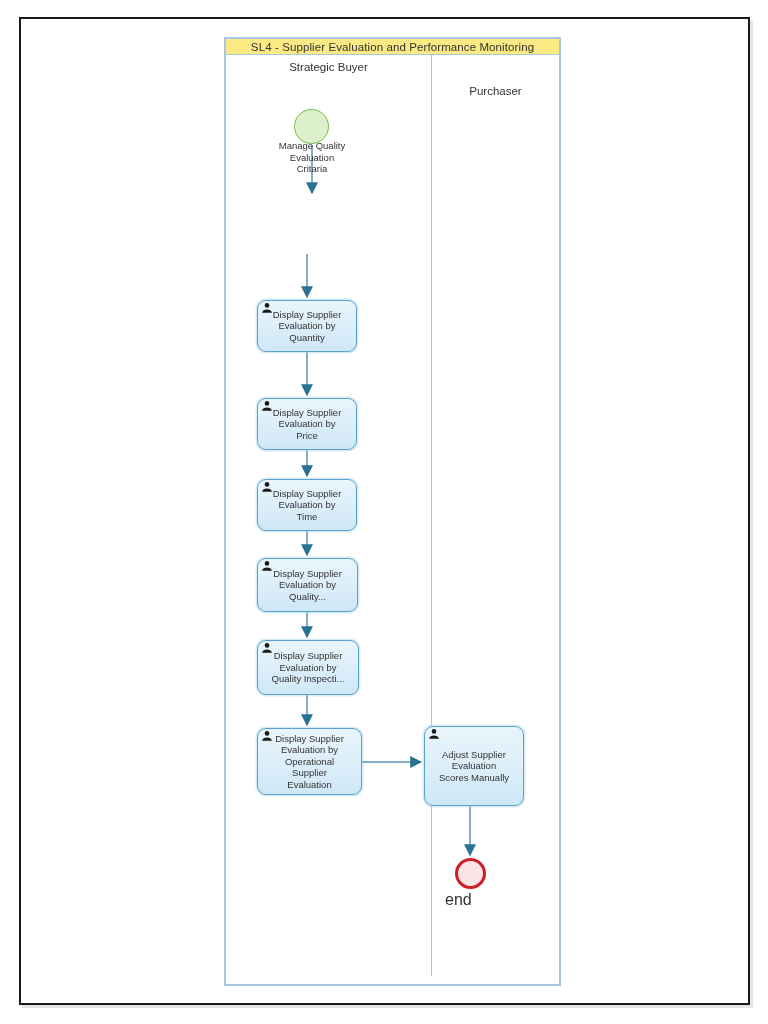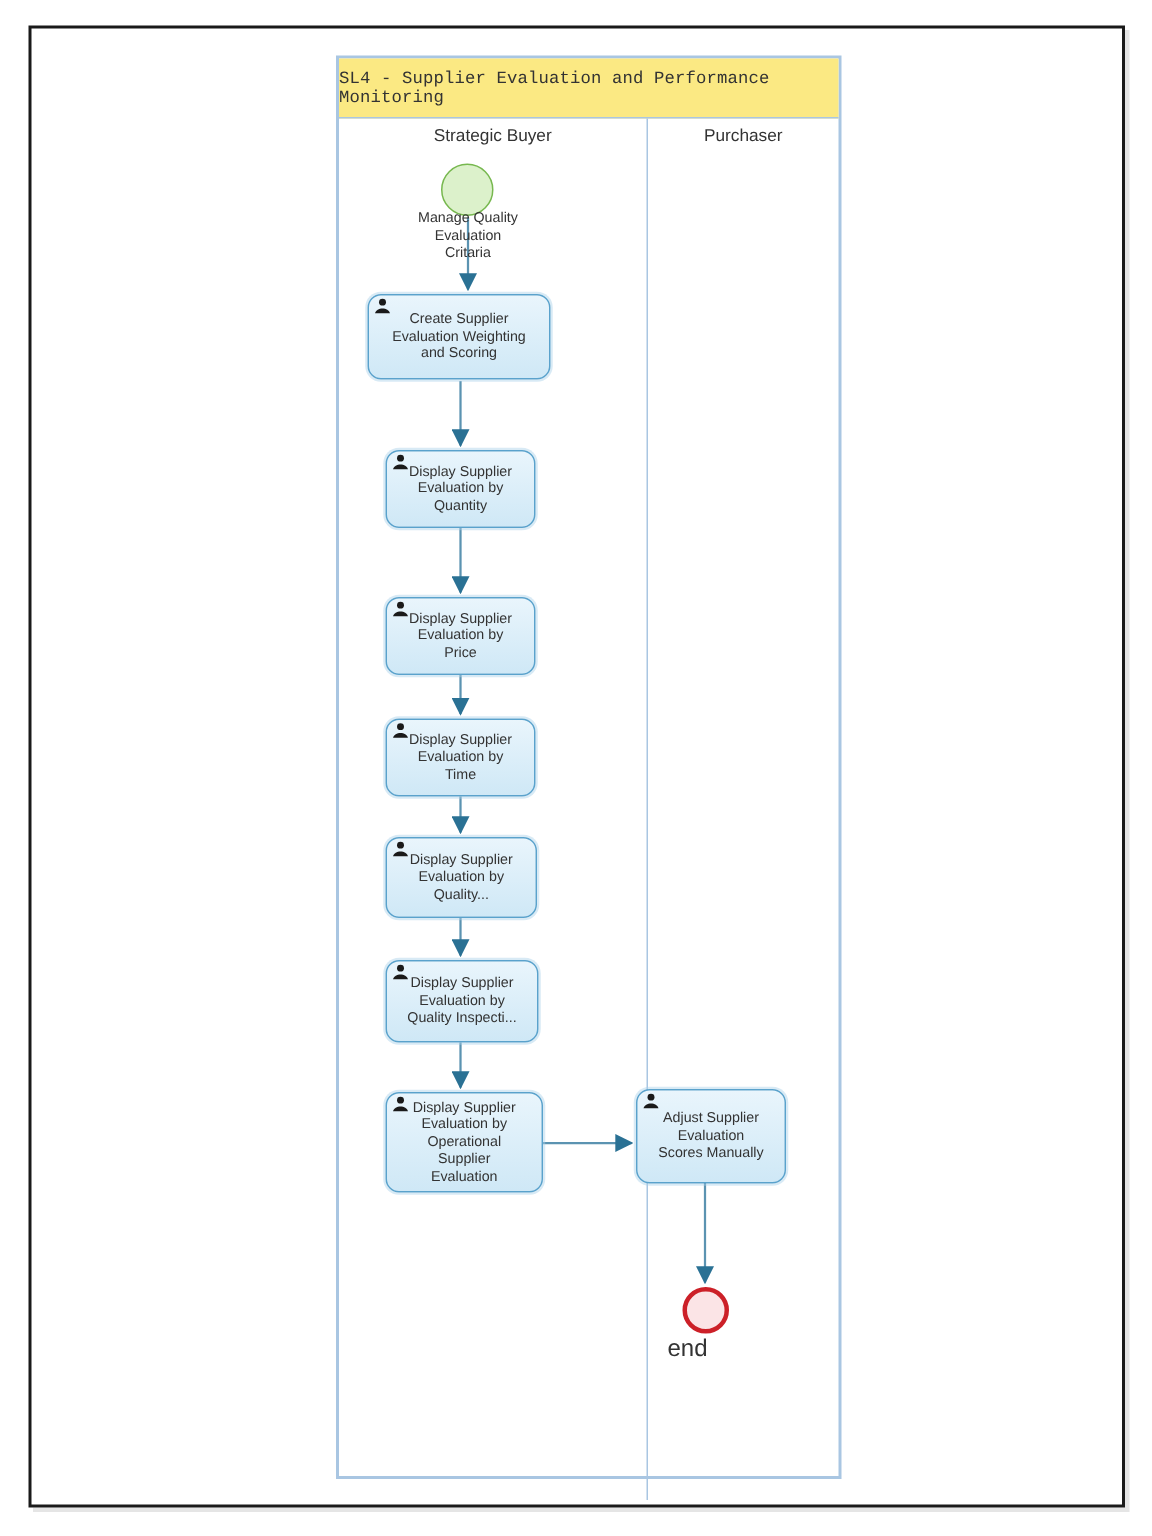--- a/index.html
+++ b/index.html
@@ -33,40 +33,39 @@
     position: absolute;
     left: 224px; top: 37px;
     width: 337px; height: 949px;
     box-sizing: border-box;
     border: 2px solid var(--pool-border, #a9c6e2);
     background: #ffffff;
     z-index: 0;
   }
   #pool-header {
     box-sizing: border-box;
-    height: 40px;
+    height: 16px;
     background: var(--header-fill, #fbe983);
     border-bottom: 1px solid var(--pool-border, #a9c6e2);
     display: flex;
     align-items: center;
     justify-content: center;
     font-size: 11.5px;
     letter-spacing: 0.1px;
-    font-family: Liberation Mono, monospace;
   }
   #lanes {
     display: flex;
     height: calc(100% - 24px);
   }
   .lane { box-sizing: border-box; }
   #lane-strategic-buyer {
     width: 206px;
     border-right: 1.5px solid var(--pool-border, #a9c6e2);
   }
-  #lane-purchaser { flex: 1; }
+  #lane-purchaser { flex: 1; margin-top: 24px; }
   .lane-label {
     text-align: center;
     padding-top: 6px;
     font-size: 11.5px;
   }
   
   #connectors {
     position: absolute;
     left: 0; top: 0;
     width: 768px; height: 1024px;
@@ -139,21 +138,21 @@
     font-size: 16px;
   }
   
   #task-1 { left: 245px; top: 196px; width: 122px; height: 57px; }
   #task-2 { left: 257px; top: 300px; width: 100px; height: 52px; }
   #task-3 { left: 257px; top: 398px; width: 100px; height: 52px; }
   #task-4 { left: 257px; top: 479px; width: 100px; height: 52px; }
   #task-5 { left: 257px; top: 558px; width: 101px; height: 54px; }
   #task-6 { left: 257px; top: 640px; width: 102px; height: 55px; }
   #task-7 { left: 257px; top: 728px; width: 105px; height: 67px; }
-  #task-8 { left: 424px; top: 726px; width: 100px; height: 63px; }
+  #task-8 { left: 424px; top: 726px; width: 100px; height: 80px; }
 </style>
 </head>
 <body>
 
 <div id="stage">
   <div id="page-frame"></div>
 
   <div id="pool">
     <div id="pool-header">
       <span>SL4 - Supplier Evaluation and Performance Monitoring</span>
@@ -183,31 +182,20 @@
     <path class="flow" d="M307,695 L307,725"></path>
     <path class="flow" d="M362,762 L421,762"></path>
     <path class="flow" d="M470,788 L470,855"></path>
   </svg>
 
   <div class="node" id="start-event"></div>
   <div class="node" id="start-label">Manage Quality
 Evaluation
 Critaria</div>
 
-  <div class="node task" id="task-1">
-    <span class="person-icon">
-        <svg width="12" height="12" viewBox="0 0 14 14">
-          <circle cx="7" cy="4" r="2.7"></circle>
-          <path d="M1.2 12.6 C2.2 7.6, 11.8 7.6, 12.8 12.6 Z"></path>
-        </svg>
-      </span>
-    <span class="task-label">Create Supplier
-Evaluation Weighting
-and Scoring</span>
-  </div>
 
   <div class="node task" id="task-2">
     <span class="person-icon">
         <svg width="12" height="12" viewBox="0 0 14 14">
           <circle cx="7" cy="4" r="2.7"></circle>
           <path d="M1.2 12.6 C2.2 7.6, 11.8 7.6, 12.8 12.6 Z"></path>
         </svg>
       </span>
     <span class="task-label">Display Supplier
 Evaluation by

